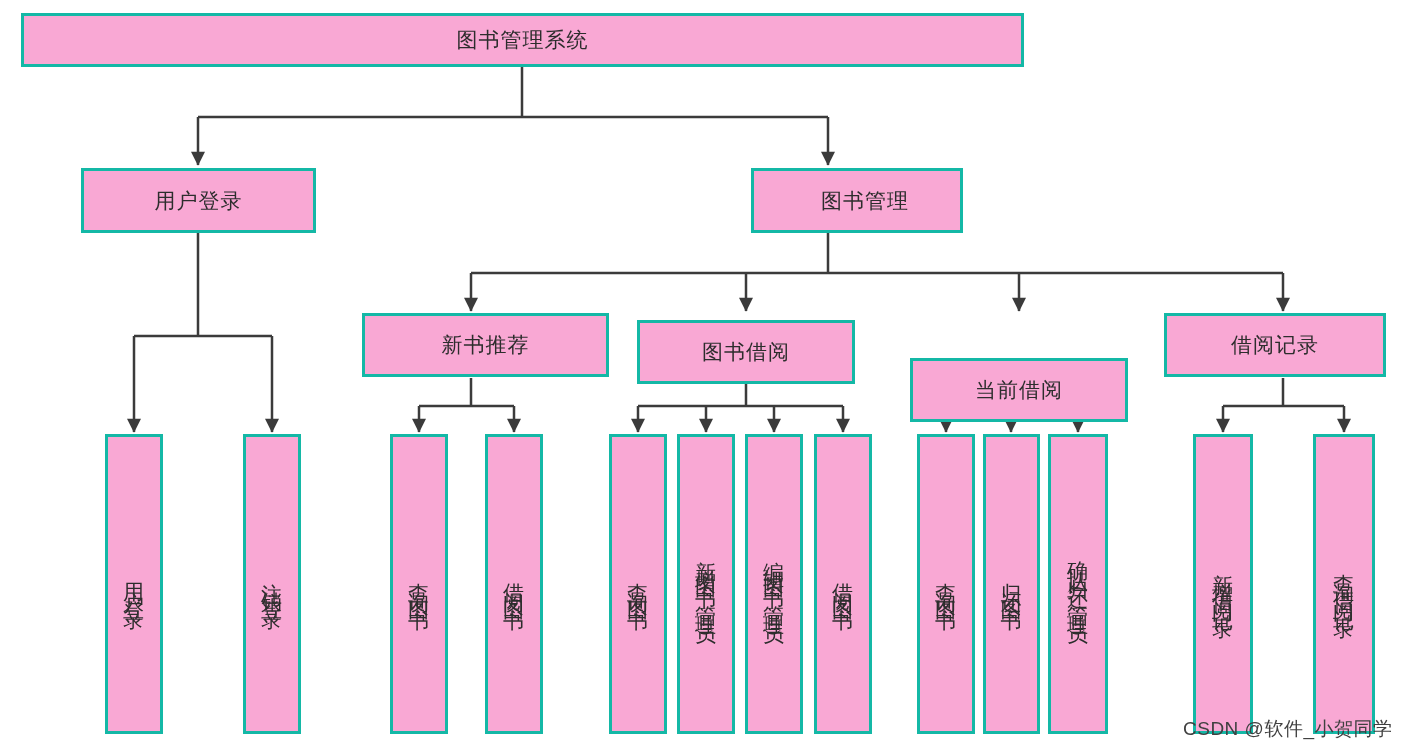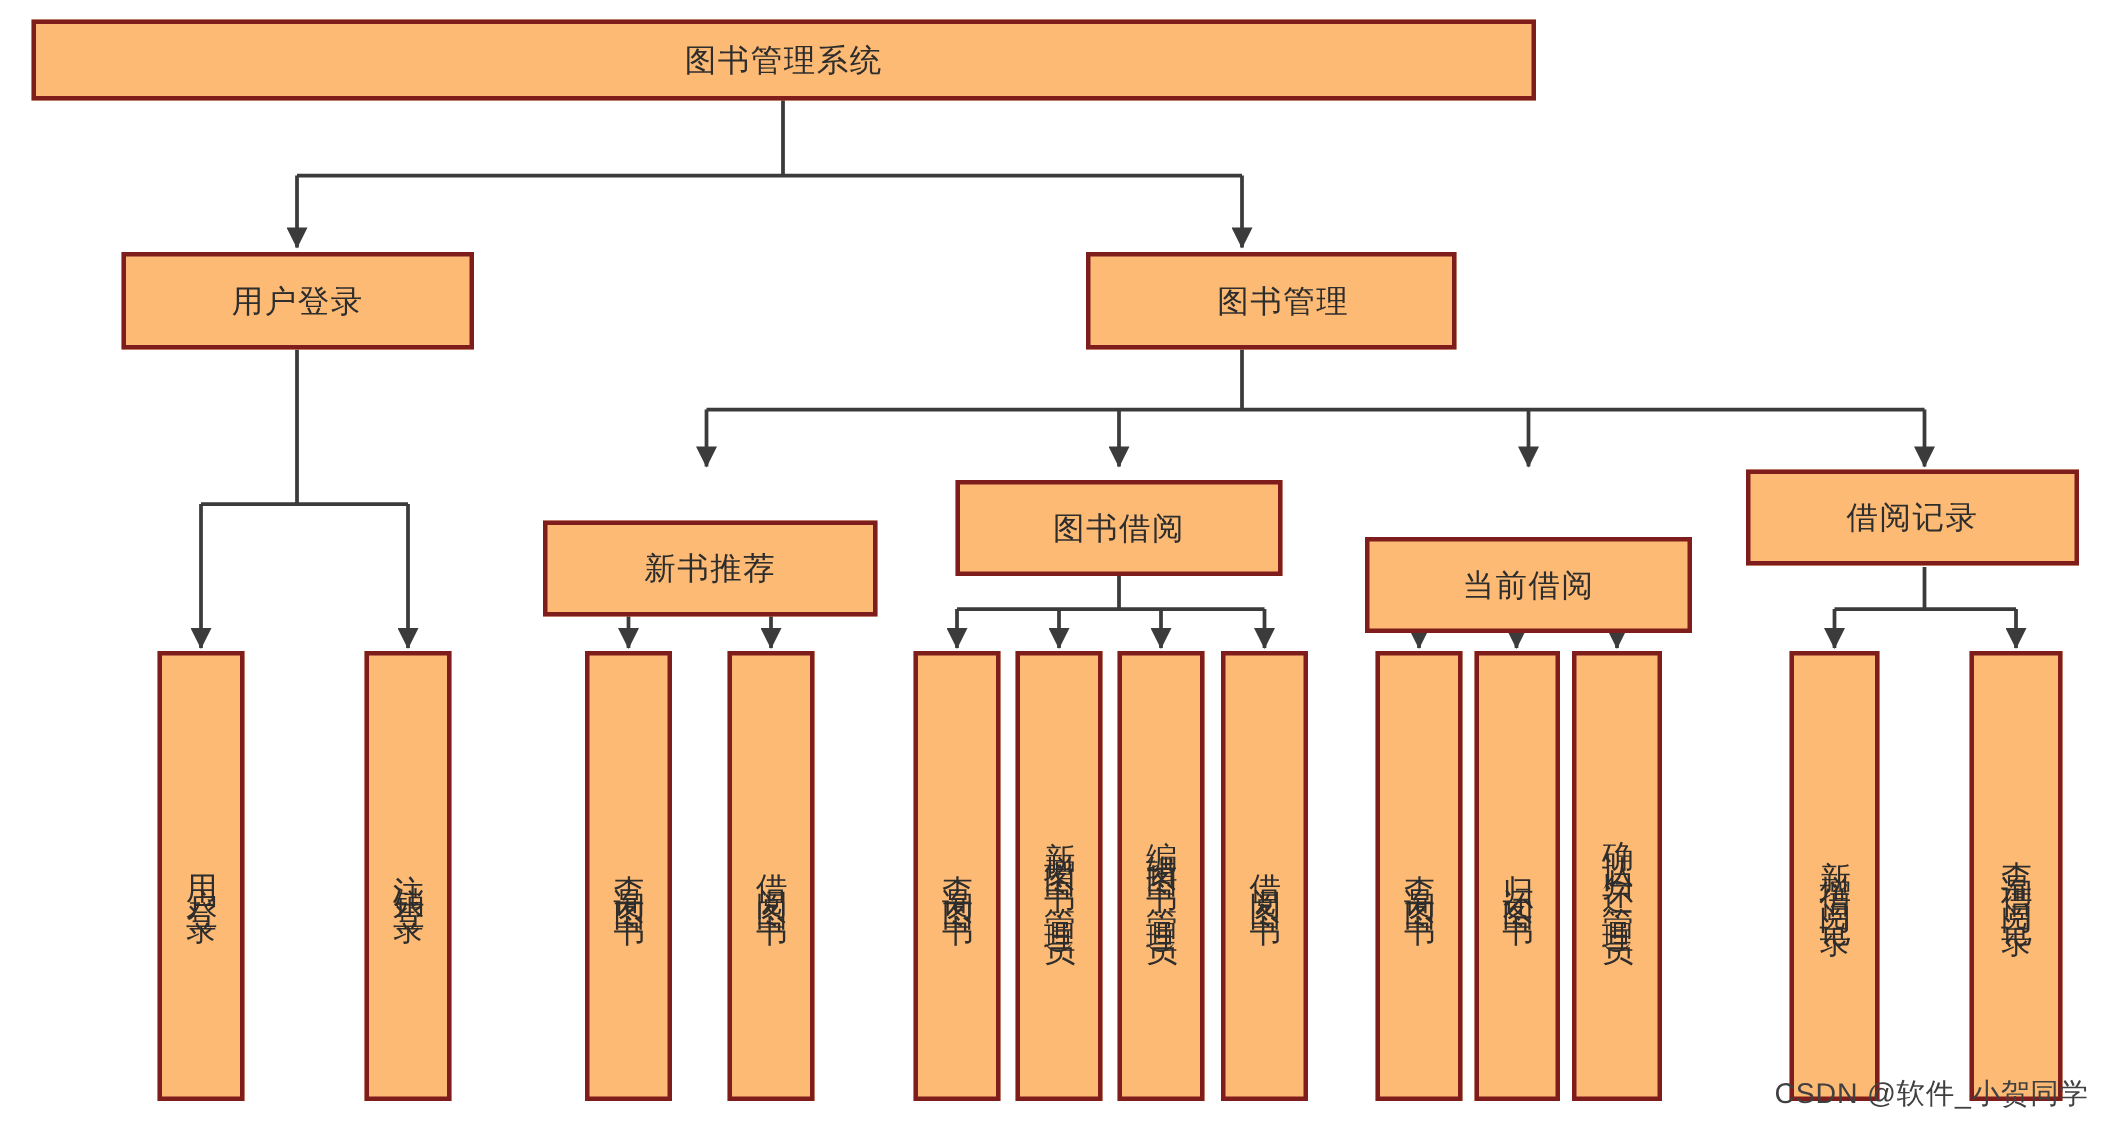--- a/index.html
+++ b/index.html
@@ -17,22 +17,22 @@
   }
   .connectors {
     position: absolute;
     left: 0; top: 0;
     width: 1405px;
     height: 747px;
   }
   .node {
     position: absolute;
     box-sizing: border-box;
-    border: 3px solid #7f1d1d;
-    background: #fdba74;
+    border: 3px solid #14b8a6;
+    background: #f9a8d4;
     display: flex;
     align-items: center;
     justify-content: center;
     color: #2d2d2d;
     z-index: 2;
   }
   .h-node {
     font-size: 21px;
     letter-spacing: 1px;
     white-space: nowrap;
@@ -102,23 +102,23 @@
 
       <path d="M1283,378 L1283,406 M1223,406 L1344,406"></path>
       <path d="M1223,406 L1223,432" marker-end="url(#arrow)"></path>
       <path d="M1344,406 L1344,432" marker-end="url(#arrow)"></path>
     </g>
   </svg>
 
   <div class="node h-node" style="left:21px; top:13px; width:1003px; height:54px;">图书管理系统</div>
 
   <div class="node h-node" style="left:81px; top:168px; width:235px; height:65px;">用户登录</div>
-  <div class="node h-node" style="left:724px; top:168px; width:247px; height:65px;padding-left:16px;">图书管理</div>
+  <div class="node h-node" style="left:751px; top:168px; width:212px; height:65px;padding-left:16px;">图书管理</div>
 
-  <div class="node h-node" style="left:362px; top:313px; width:223px; height:64px;margin-top:34px;">新书推荐</div>
+  <div class="node h-node" style="left:362px; top:313px; width:247px; height:64px;">新书推荐</div>
   <div class="node h-node" style="left:637px; top:320px; width:218px; height:64px;">图书借阅</div>
   <div class="node h-node" style="left:910px; top:313px; width:218px; height:64px;margin-top:45px;">当前借阅</div>
   <div class="node h-node" style="left:1164px; top:313px; width:222px; height:64px;">借阅记录</div>
 
   <div class="node v-node" style="left:105px; top:434px; width:58px; height:300px;">
     <span class="v-label">用户登录</span>
   </div>
   <div class="node v-node" style="left:243px; top:434px; width:58px; height:300px;">
     <span class="v-label">注销登录</span>
   </div>

